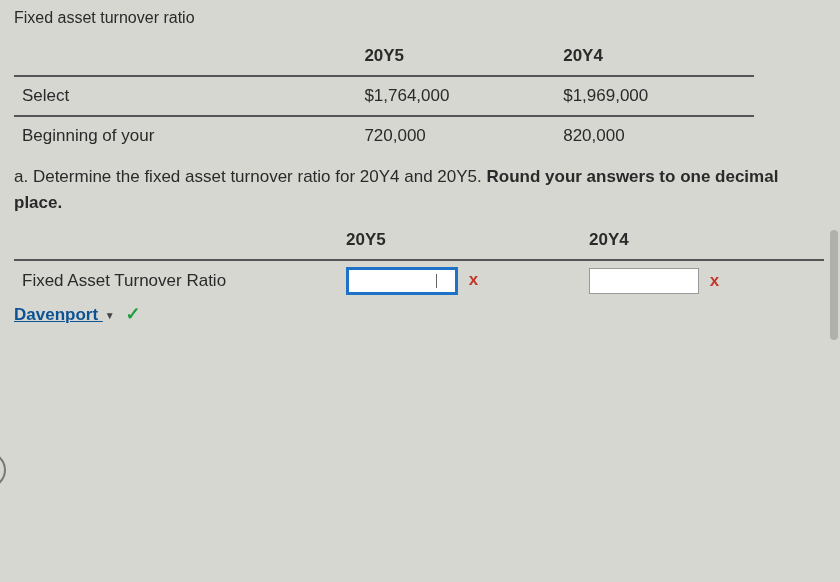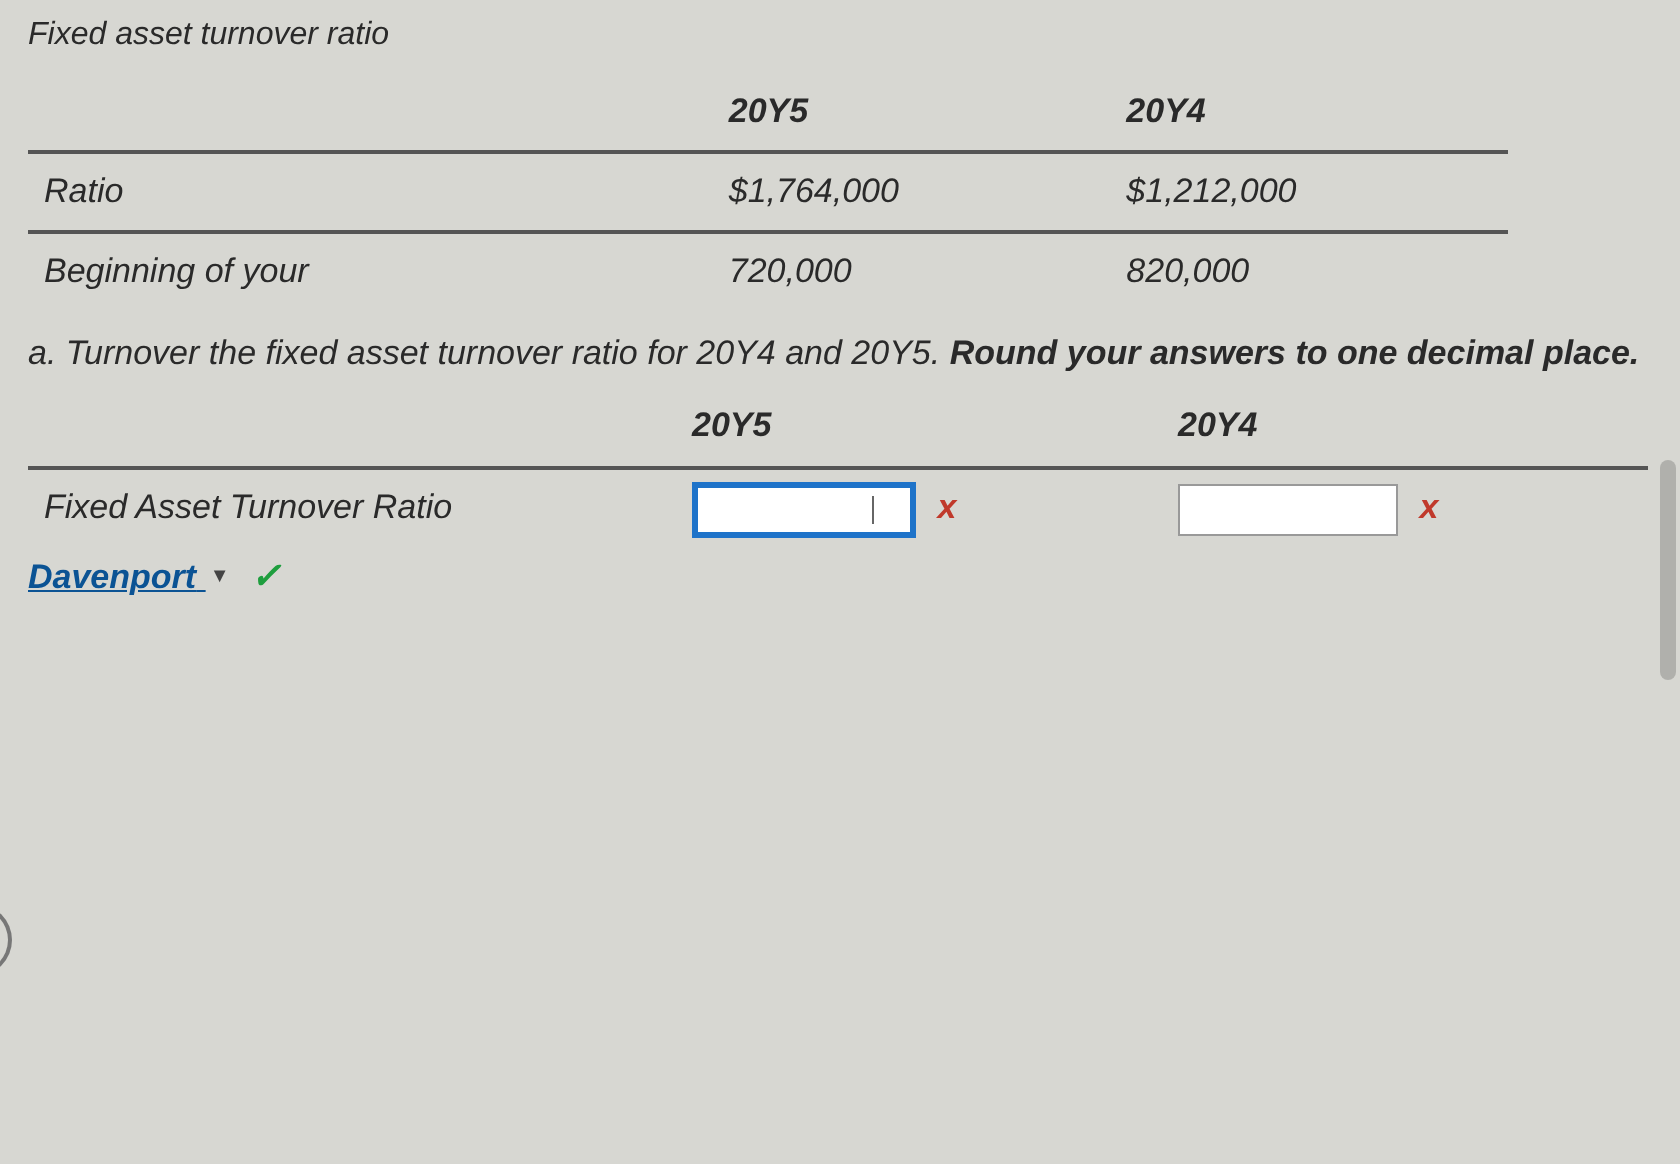--- a/index.html
+++ b/index.html
@@ -9,21 +9,20 @@
     overflow: hidden;
     font-family: Verdana, Arial, sans-serif;
     background: #d7d7d2;
     color: #2a2a2a;
   }
   .page {
     padding: 6px 14px 10px 14px;
     font-size: 17px;
     line-height: 1.55;
     position: relative;
-    font-style: italic;
   }
   .title { font-size: 16px; margin-bottom: 6px; }
   .intro { margin-bottom: 10px; }
   table.data {
     border-collapse: collapse;
     width: 740px;
     margin-bottom: 8px;
   }
   table.data th, table.data td {
     text-align: left;
@@ -110,34 +109,34 @@
   <table class="data">
     <thead>
       <tr>
         <th class="c1"></th>
         <th class="c2">20Y5</th>
         <th class="c3">20Y4</th>
       </tr>
     </thead>
     <tbody>
       <tr class="row-sep">
-        <td>Ratio</td>
+        <td>Select</td>
         <td class="num">$1,764,000</td>
-        <td class="num">$1,212,000</td>
+        <td class="num">$1,969,000</td>
       </tr>
       <tr>
         <td class="indent">Beginning of your</td>
         <td class="num">720,000</td>
         <td class="num">820,000</td>
       </tr>
     </tbody>
   </table>
 
   <div class="q">
-    <span>a. Turnover the fixed asset turnover ratio for 20Y4 and 20Y5. </span><b>Round your answers to one decimal place.</b>
+    <span>a. Determine the fixed asset turnover ratio for 20Y4 and 20Y5. </span><b>Round your answers to one decimal place.</b>
   </div>
 
   <table class="ans">
     <thead>
       <tr>
         <th style="width:320px"></th>
         <th style="width:240px">20Y5</th>
         <th style="width:240px">20Y4</th>
       </tr>
     </thead>

